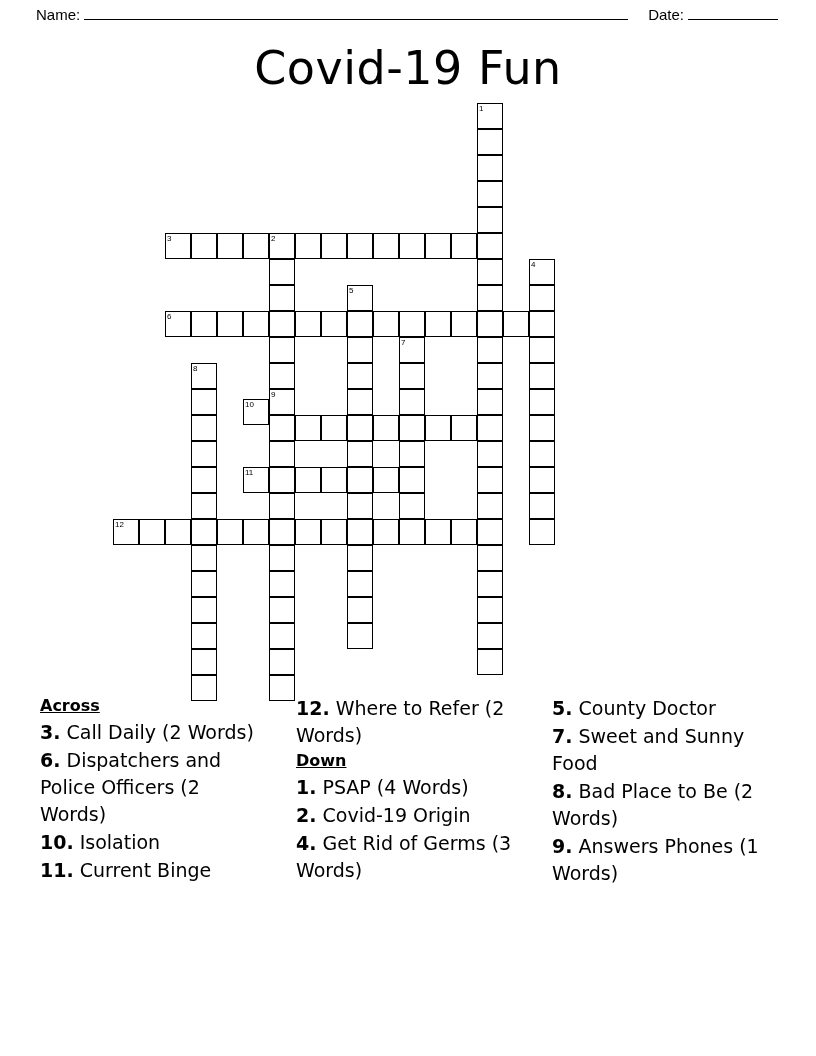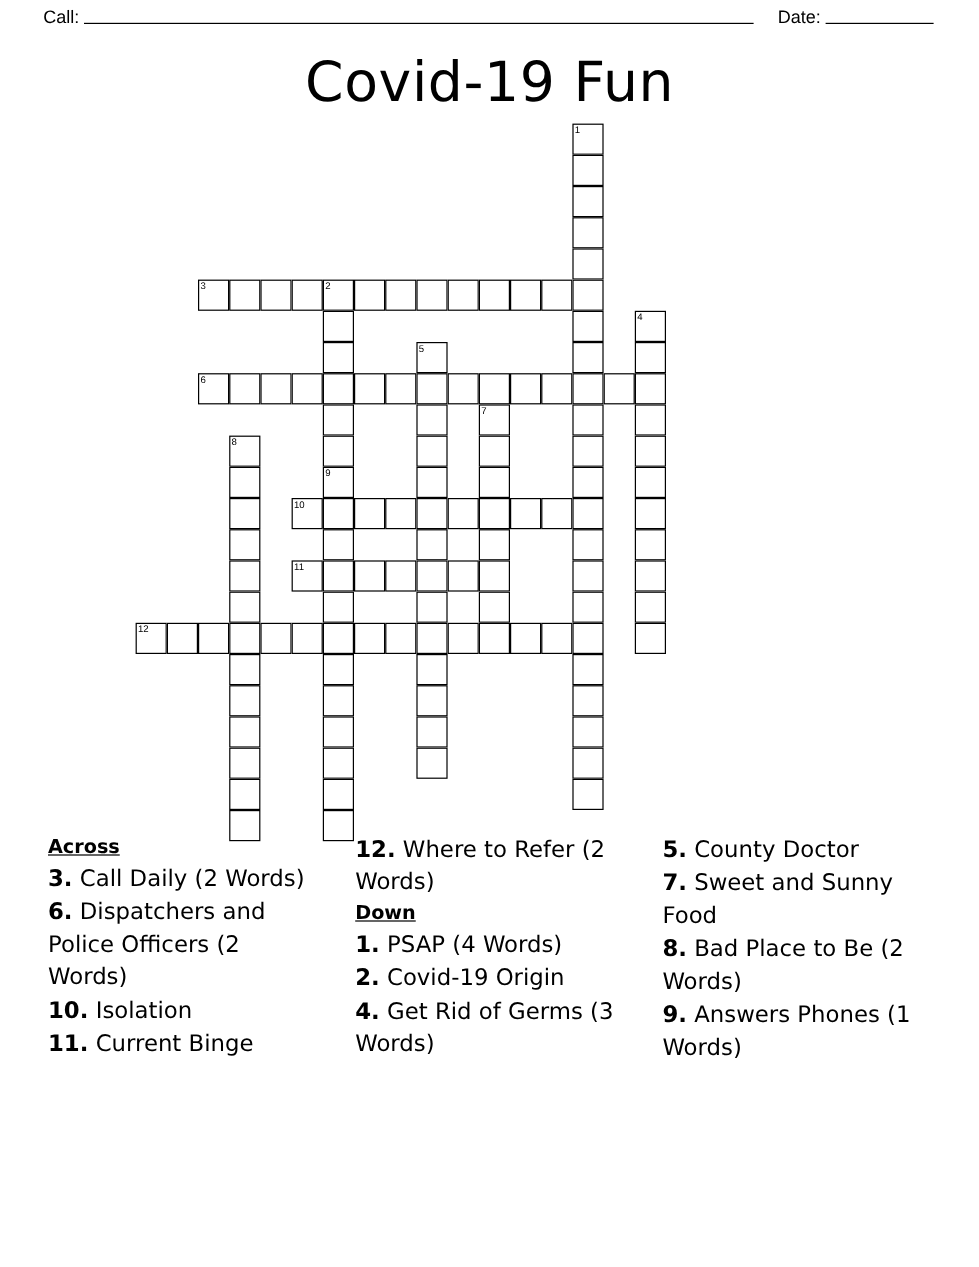--- a/index.html
+++ b/index.html
@@ -94,21 +94,21 @@
     display: block;
     break-inside: avoid;
     margin-bottom: 1px;
   }
   .clue b { font-weight: bold; text-align: right; }
 </style>
 </head>
 <body>
 
 <div class="header-row">
-  <span class="hdr-label">Call:</span>
+  <span class="hdr-label">Name:</span>
   <span class="hdr-line"></span>
   <span class="hdr-spacer"></span>
   <span class="hdr-label">Date:</span>
   <span class="hdr-line date"></span>
 </div>
 
 <h1 class="title">Covid-19 Fun</h1>
 
 <div id="grid-wrap">
     <div class="cell" style="left: 477px; top: 0px;">
@@ -229,21 +229,21 @@
     <div class="cell" style="left: 191px; top: 338px;"></div>
     <div class="cell" style="left: 191px; top: 364px;"></div>
     <div class="cell" style="left: 191px; top: 390px;"></div>
     <div class="cell" style="left: 191px; top: 416px;"></div>
     <div class="cell" style="left: 191px; top: 442px;"></div>
     <div class="cell" style="left: 191px; top: 468px;"></div>
     <div class="cell" style="left: 191px; top: 494px;"></div>
     <div class="cell" style="left: 191px; top: 520px;"></div>
     <div class="cell" style="left: 191px; top: 546px;"></div>
     <div class="cell" style="left: 191px; top: 572px;"></div>
-    <div class="cell" style="left: 243px; top: 312px;">
+    <div class="cell" style="left: 243px; top: 296px;">
       <span class="num">10</span>
     </div>
     <div class="cell" style="left: 295px; top: 312px;"></div>
     <div class="cell" style="left: 321px; top: 312px;"></div>
     <div class="cell" style="left: 373px; top: 312px;"></div>
     <div class="cell" style="left: 425px; top: 312px;"></div>
     <div class="cell" style="left: 451px; top: 312px;"></div>
     <div class="cell" style="left: 243px; top: 364px;">
       <span class="num">11</span>
     </div>

